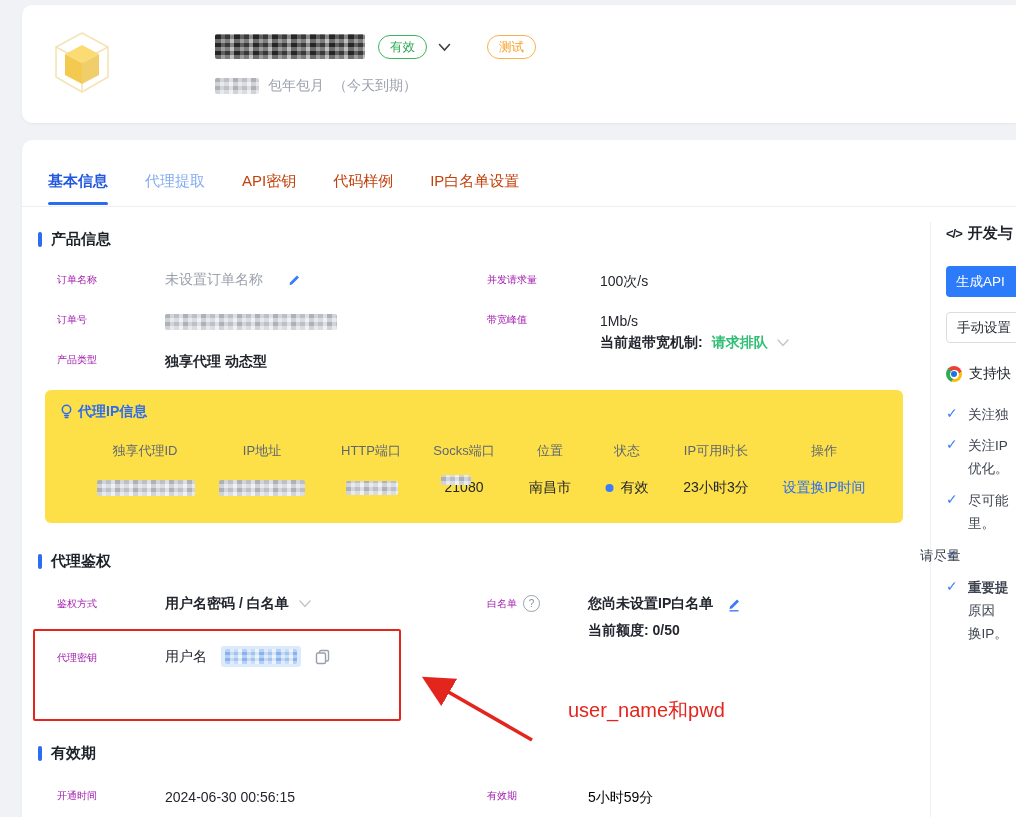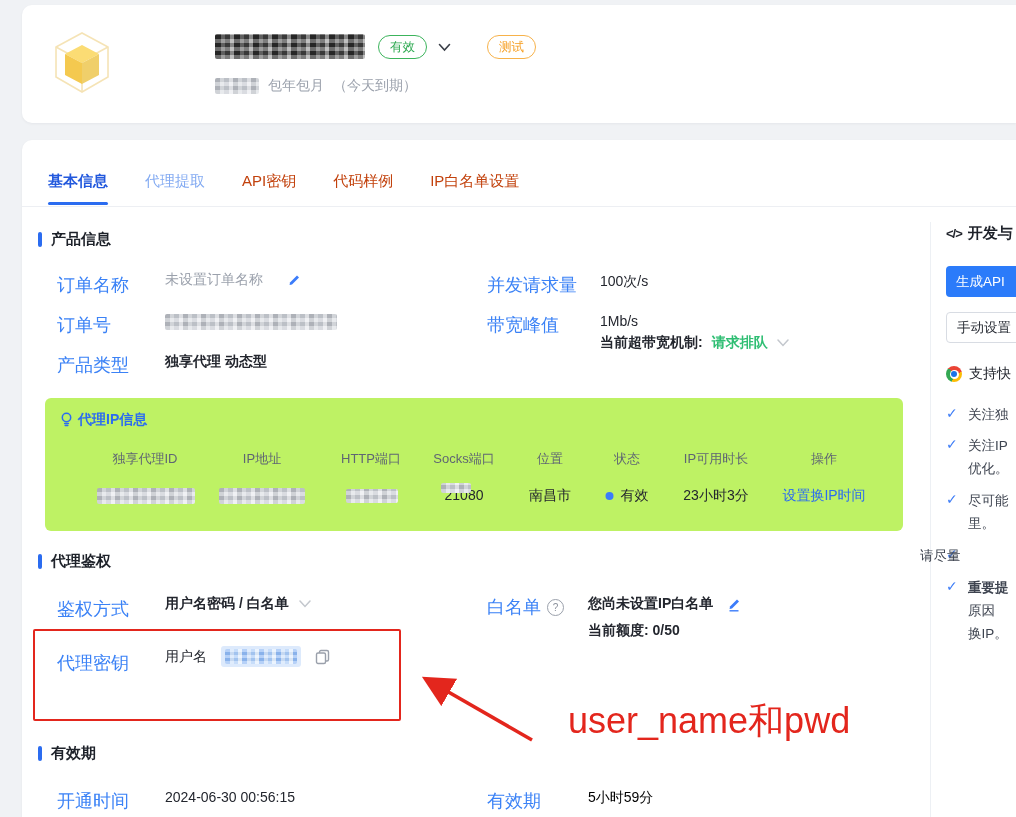--- a/index.html
+++ b/index.html
@@ -4,21 +4,21 @@
 <style>
   html,body{margin:0;padding:0}
   body{
     width:1016px;height:817px;position:relative;overflow:hidden;
     background:#f0f2f5;color:#23262e;
     font-family:"Liberation Sans","DejaVu Sans",sans-serif;
     -webkit-font-smoothing:antialiased;
   }
   .abs{position:absolute}
   .card{background:#fff;border-radius:10px 0 0 10px;box-shadow:0 1px 3px rgba(16,24,40,.05)}
-  .lbl{font-size:18px;color:#3b82f6;white-space:nowrap}
+  .lbl{font-size:10px;color:#a21caf;white-space:nowrap}
   .val{font-size:14px;color:#23262e;white-space:nowrap}
   .muted{color:#9ba1ac}
   .bold{font-weight:600}
   .green{color:#2fbe73}
   .orange{color:#000000}
   .flex{display:flex;align-items:center}
   .sec{display:flex;align-items:center;gap:9px;font-size:15px;font-weight:bold;color:#1e222a;white-space:nowrap}
   .secbar{width:4px;height:15px;background:#2b6cf0;border-radius:2px}
   .badge{display:inline-flex;align-items:center;height:22px;padding:0 11px;border-radius:13px;font-size:12.5px;border:1px solid;background:#fff;white-space:nowrap}
   .badge-valid{border-color:#3cb45c;color:#2faa52}
@@ -41,21 +41,21 @@
   .pill{height:21px;border-radius:3px;background:#ddeafc;position:relative;overflow:hidden}
   .pill .fill{position:absolute;inset:3px 4px}
   .link{color:#2b6cf0;cursor:pointer}
   .btnp{display:flex;align-items:center;height:31px;padding:0 10px;border:none;border-radius:4px;background:#2b7bfa;color:#fff;font-size:13.5px;white-space:nowrap}
   .btns{display:flex;align-items:center;height:31px;padding:0 10px;border:1px solid #d8dce3;border-radius:4px;background:#fff;color:#2a2e36;font-size:13.5px;white-space:nowrap}
   .tipline{font-size:13.5px;color:#3e4450;white-space:nowrap}
   .check{color:#3f7ef7;font-weight:bold;font-size:14px}
   .qcircle{display:inline-flex;align-items:center;justify-content:center;width:15px;height:15px;border:1px solid #9aa0ab;border-radius:50%;font-size:10px;color:#8a909b}
   .dot{width:8px;height:8px;border-radius:50%;background:#3b7cfa;display:inline-block;margin-right:7px}
   .redrect{border:2px solid #e3261d;border-radius:2px}
-  .ann-text{font-size:36px;color:#e3261d;white-space:nowrap}
+  .ann-text{font-size:20px;color:#e3261d;white-space:nowrap}
   .chrome{width:16px;height:16px;border-radius:50%;background:conic-gradient(from -45deg,#ea4335 0 120deg,#fbbc05 120deg 240deg,#34a853 240deg 360deg);position:relative}
   .chrome::before{content:"";position:absolute;inset:3.5px;border-radius:50%;background:#fff}
   .chrome::after{content:"";position:absolute;inset:5px;border-radius:50%;background:#1a73e8}
 </style>
 </head>
 <body>
 
 <div class="abs card" style="left:22px;top:5px;width:994px;height:118px">
   <svg class="abs" style="left:28px;top:24px" width="64" height="70" viewBox="0 0 64 70">
     <g stroke="#f3dda4" stroke-width="1.6" fill="none" opacity="0.8">
@@ -117,21 +117,21 @@
     <span class="val bold">当前超带宽机制:</span>
     <span class="val green bold">请求排队</span>
     <svg width="12" height="8" viewBox="0 0 12 8">
       <path d="M1 1 L6 6.5 L11 1" stroke="#c3c7cd" stroke-width="1.5" fill="none" stroke-linecap="round"></path>
     </svg>
   </div>
 
   <span class="abs lbl" style="left:35px;top:213px">产品类型</span>
   <span class="abs val bold" style="left:143px;top:213px">独享代理  动态型</span>
 
-  <div class="abs" style="left:23px;top:258px;width:858px;height:133px;background:#bef264;border-radius:6px">
+  <div class="abs" style="left:23px;top:250px;width:858px;height:133px;background:#fde047;border-radius:6px">
     <div class="abs flex" style="left:15px;top:13px;gap:5px">
       <svg width="13" height="16" viewBox="0 0 13 16">
         <circle cx="6.5" cy="5.5" r="4.2" fill="none" stroke="#2b6cf0" stroke-width="1.5"></circle>
         <path d="M4.6 11.4 h3.8 M5.2 13.6 h2.6" stroke="#2b6cf0" stroke-width="1.5" stroke-linecap="round"></path>
       </svg>
       <span style="font-size:14px;font-weight:bold;color:#2b6cf0">代理IP信息</span>
     </div>
 
     <span class="abs thead" style="left:100px;top:52px">独享代理ID</span>
     <span class="abs thead" style="left:217px;top:52px">IP地址</span>

